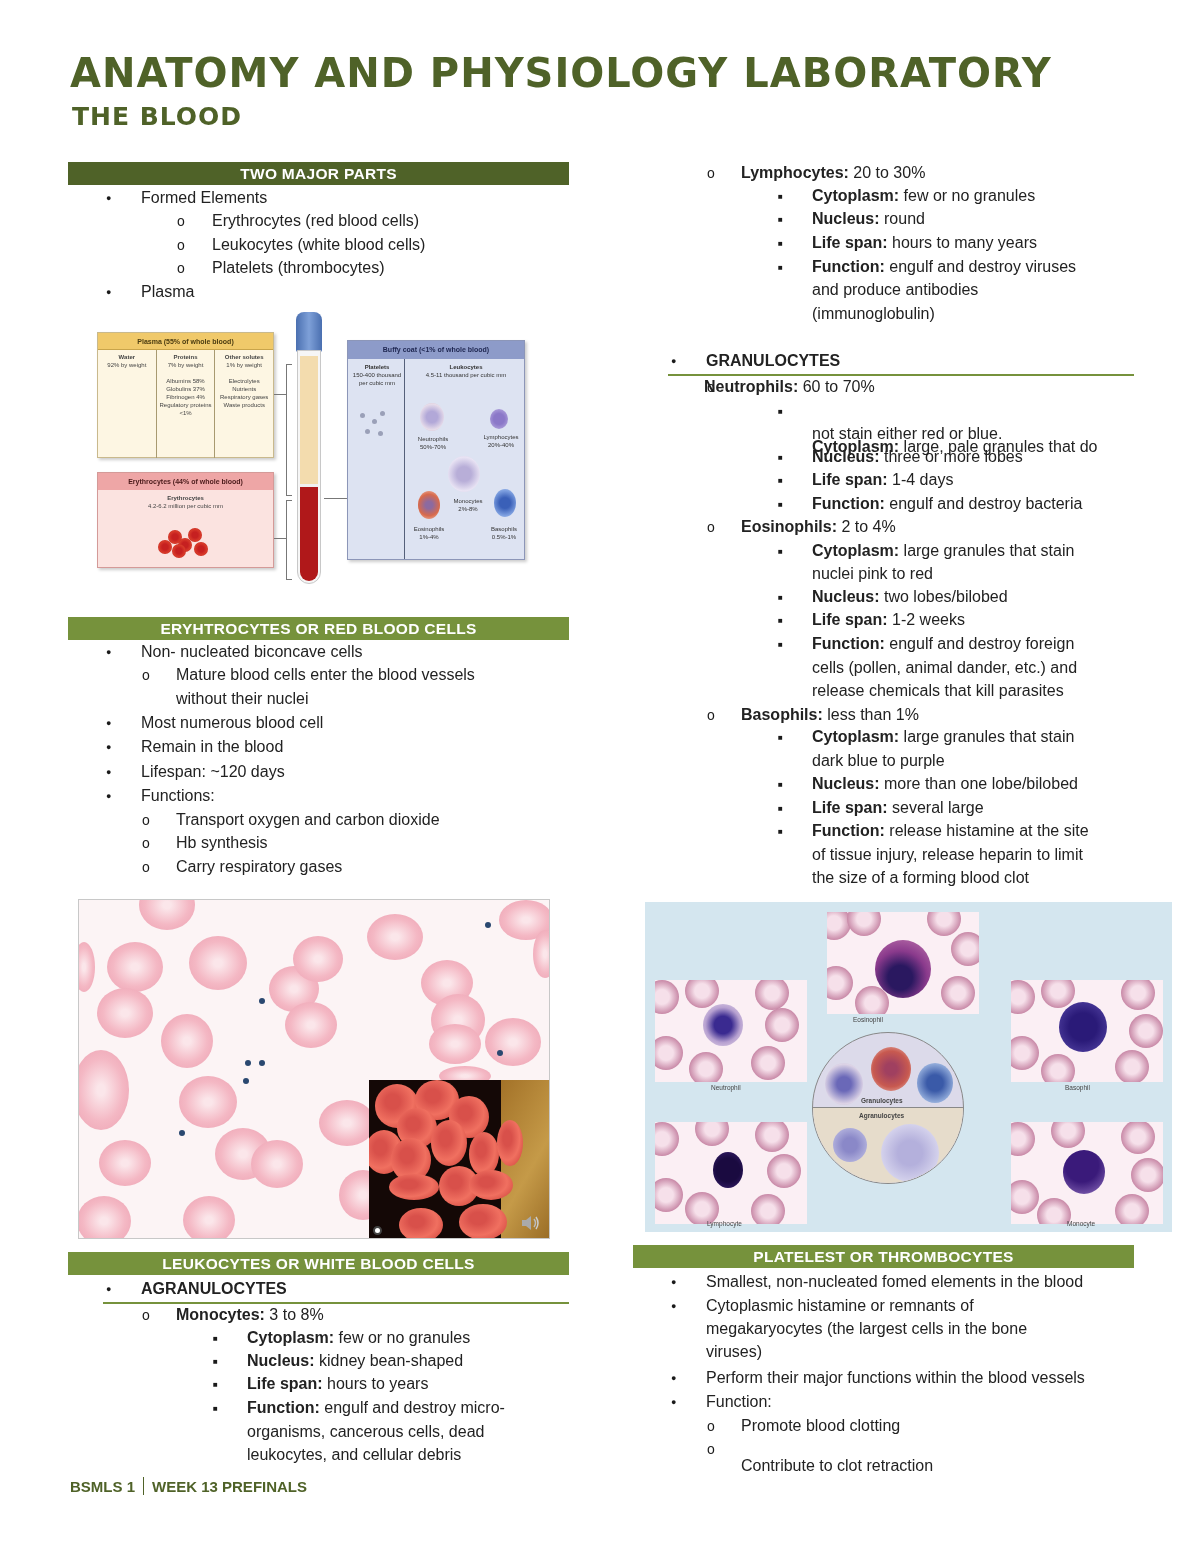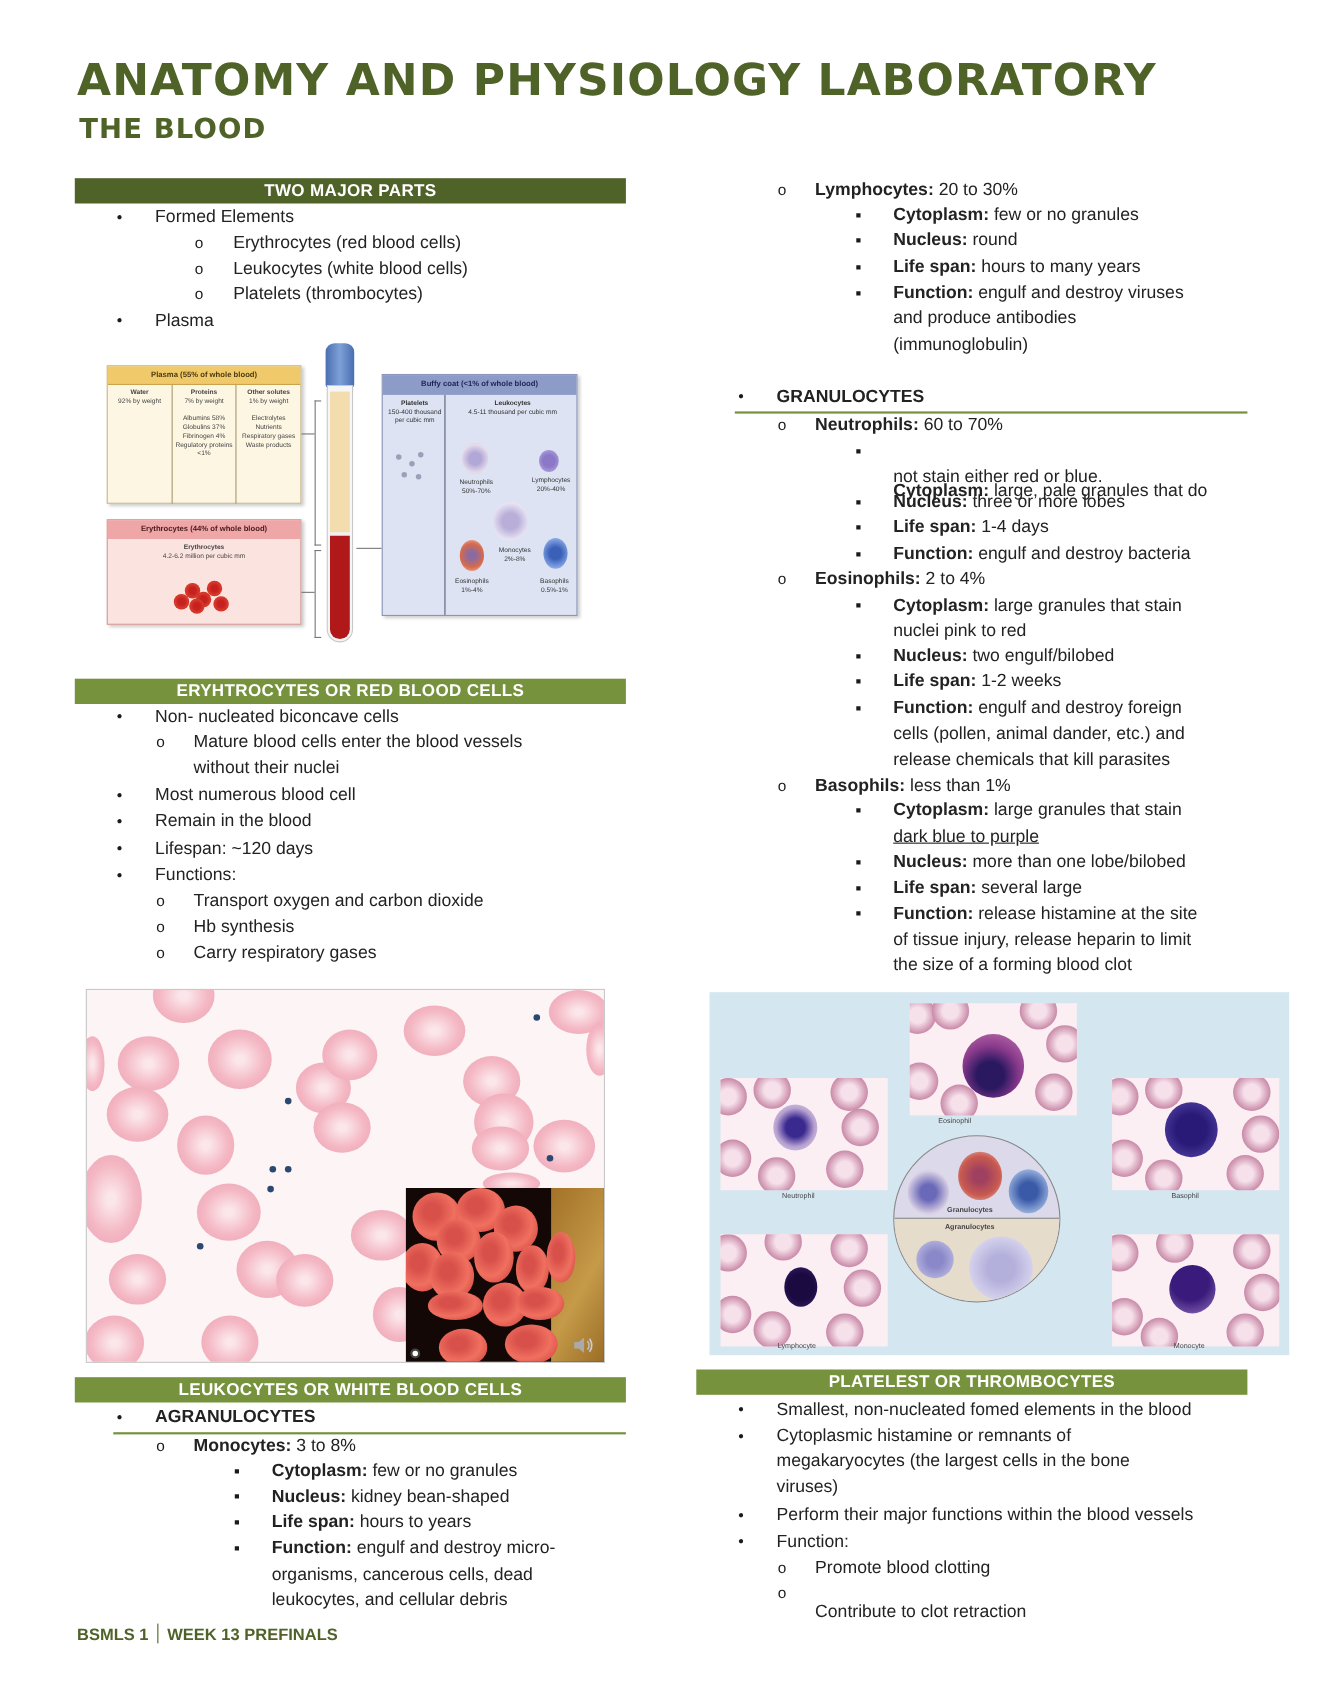--- a/index.html
+++ b/index.html
@@ -287,50 +287,50 @@
 <span class="bullet sq" style="left:778px; top:255px;"></span>
 <div class="txt" style="left:812px; top:255px;"><span class="b">Function:</span><span> engulf and destroy viruses</span></div>
 <div class="txt" style="left:812px; top:278px;">and produce antibodies</div>
 <div class="txt" style="left:812px; top:302px;">(immunoglobulin)</div>
 
 <span class="bullet dot" style="left:671px; top:349px;"></span>
 <div class="txt b" style="left:706px; top:349px;">GRANULOCYTES</div>
 <div class="rule" style="left:668px; top:374px; width:466px;"></div>
 
 <span class="bullet circ" style="left:707px; top:375px;"></span>
-<div class="txt" style="left:741px; top:375px;"><span class="b">Neutrophils:</span><span> 60 to 70%</span></div>
+<div class="txt" style="left:704px; top:375px;"><span class="b">Neutrophils:</span><span> 60 to 70%</span></div>
 <span class="bullet sq" style="left:778px; top:399px;"></span>
 <div class="txt" style="left:812px; top:399px;margin-top:36px;"><span class="b">Cytoplasm:</span><span> large, pale granules that do</span></div>
 <div class="txt" style="left:812px; top:422px;">not stain either red or blue.</div>
 <span class="bullet sq" style="left:778px; top:445px;"></span>
 <div class="txt" style="left:812px; top:445px;"><span class="b">Nucleus:</span><span> three or more lobes</span></div>
 <span class="bullet sq" style="left:778px; top:468px;"></span>
 <div class="txt" style="left:812px; top:468px;"><span class="b">Life span:</span><span> 1-4 days</span></div>
 <span class="bullet sq" style="left:778px; top:492px;"></span>
 <div class="txt" style="left:812px; top:492px;"><span class="b">Function:</span><span> engulf and destroy bacteria</span></div>
 
 <span class="bullet circ" style="left:707px; top:515px;"></span>
 <div class="txt" style="left:741px; top:515px;"><span class="b">Eosinophils:</span><span> 2 to 4%</span></div>
 <span class="bullet sq" style="left:778px; top:539px;"></span>
 <div class="txt" style="left:812px; top:539px;"><span class="b">Cytoplasm:</span><span> large granules that stain</span></div>
 <div class="txt" style="left:812px; top:562px;">nuclei pink to red</div>
 <span class="bullet sq" style="left:778px; top:585px;"></span>
-<div class="txt" style="left:812px; top:585px;"><span class="b">Nucleus:</span><span> two engulf/bilobed</span></div>
+<div class="txt" style="left:812px; top:585px;"><span class="b">Nucleus:</span><span> two lobes/bilobed</span></div>
 <span class="bullet sq" style="left:778px; top:608px;"></span>
 <div class="txt" style="left:812px; top:608px;"><span class="b">Life span:</span><span> 1-2 weeks</span></div>
 <span class="bullet sq" style="left:778px; top:632px;"></span>
 <div class="txt" style="left:812px; top:632px;"><span class="b">Function:</span><span> engulf and destroy foreign</span></div>
 <div class="txt" style="left:812px; top:656px;">cells (pollen, animal dander, etc.) and</div>
 <div class="txt" style="left:812px; top:679px;">release chemicals that kill parasites</div>
 
 <span class="bullet circ" style="left:707px; top:703px;"></span>
 <div class="txt" style="left:741px; top:703px;"><span class="b">Basophils:</span><span> less than 1%</span></div>
 <span class="bullet sq" style="left:778px; top:725px;"></span>
 <div class="txt" style="left:812px; top:725px;"><span class="b">Cytoplasm:</span><span> large granules that stain</span></div>
-<div class="txt" style="left:812px; top:749px;text-decoration:underline;">dark blue to purple</div>
+<div class="txt" style="left:812px; top:749px;">dark blue to purple</div>
 <span class="bullet sq" style="left:778px; top:772px;"></span>
 <div class="txt" style="left:812px; top:772px;"><span class="b">Nucleus:</span><span> more than one lobe/bilobed</span></div>
 <span class="bullet sq" style="left:778px; top:796px;"></span>
 <div class="txt" style="left:812px; top:796px;"><span class="b">Life span:</span><span> several large</span></div>
 <span class="bullet sq" style="left:778px; top:819px;"></span>
 <div class="txt" style="left:812px; top:819px;"><span class="b">Function:</span><span> release histamine at the site</span></div>
 <div class="txt" style="left:812px; top:843px;">of tissue injury, release heparin to limit</div>
 <div class="txt" style="left:812px; top:866px;">the size of a forming blood clot</div>
 
 <div class="photo2">

